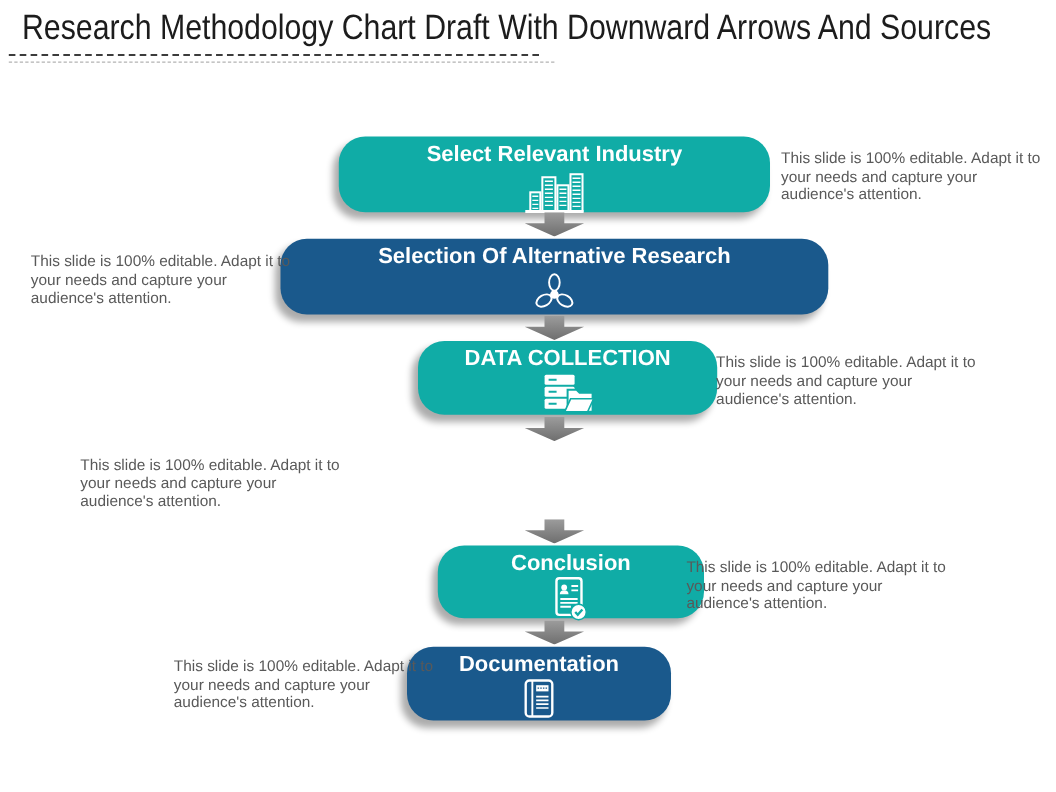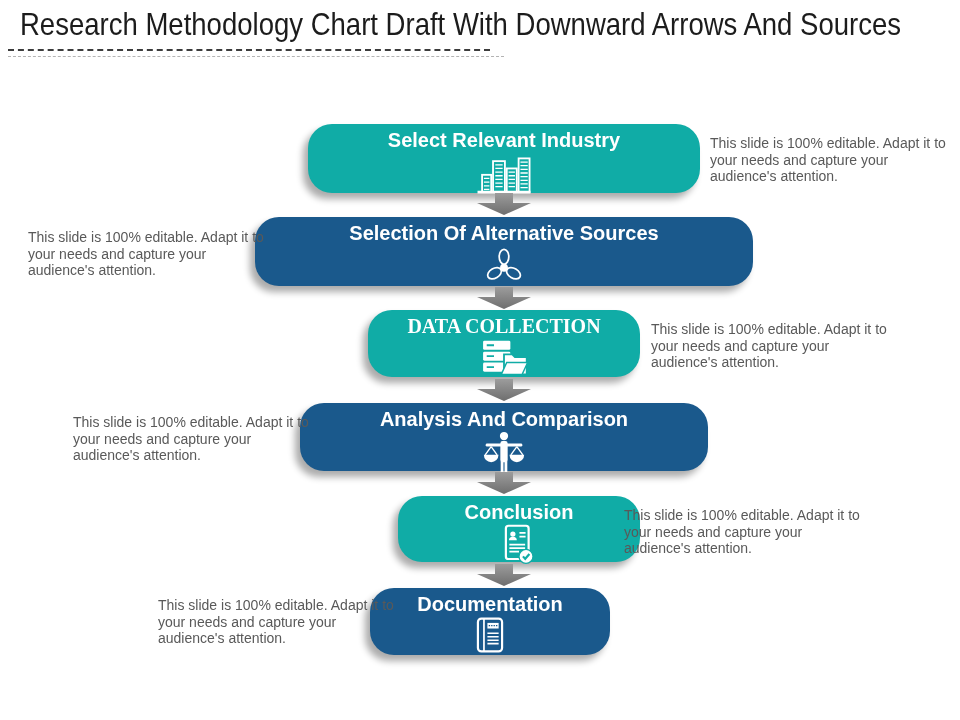--- a/index.html
+++ b/index.html
@@ -12,21 +12,21 @@
 
   .step{position:absolute;border-radius:24px;display:flex;flex-direction:column;align-items:center;
         box-shadow:-5px 6px 7px rgba(0,0,0,0.33);}
   .teal{background:#10ACA6;}
   .blue{background:#1A598C;}
   .step-label{color:#ffffff;font-weight:bold;font-size:20px;margin-top:5px;white-space:nowrap;}
   .step-icon{margin-top:0;line-height:0;}
 
   .s1{left:308px;top:124px;width:392px;height:69px;}
   .s2{left:255px;top:217px;width:498px;height:69px;}
-  .s3{left:368px;top:310px;width:272px;height:67px;font-family:Liberation Serif, serif;}
+  .s3{left:380px;top:310px;width:272px;height:67px;}
   .s4{left:300px;top:403px;width:408px;height:68px;}
   .s5{left:398px;top:496px;width:242px;height:66px;}
   .s6{left:370px;top:588px;width:240px;height:67px;}
 
   .arrow{position:absolute;left:477px;width:54px;height:22px;line-height:0;}
   .a1{top:193px}.a2{top:287px}.a3{top:379px}.a4{top:472px}.a5{top:564px}
 
   .desc{position:absolute;width:236px;font-size:14px;line-height:16.5px;color:#595959;}
   .d1{left:710px;top:135px}
   .d2{left:28px;top:229px}
@@ -71,21 +71,21 @@
       </svg>
     </div>
   </div>
   <div class="arrow a1">
     <svg width="54" height="22" viewBox="0 0 54 22">
         <polygon points="18,0 36,0 36,10 54,10 27,22 0,10 18,10" fill="url(#agr)"></polygon>
       </svg>
   </div>
 
   <div class="step s2 blue">
-    <div class="step-label">Selection Of Alternative Sources</div>
+    <div class="step-label">Selection Of Alternative Research</div>
     <div class="step-icon">
       <svg width="44" height="42" viewBox="0 0 48 48">
         <g stroke="#fff" fill="none" stroke-width="2">
           <ellipse cx="24" cy="13.5" rx="5.5" ry="8.5"></ellipse>
           <ellipse cx="24" cy="13.5" rx="5.5" ry="8.5" transform="rotate(120 24 26)"></ellipse>
           <ellipse cx="24" cy="13.5" rx="5.5" ry="8.5" transform="rotate(240 24 26)"></ellipse>
           <circle cx="24" cy="26" r="3.5" fill="#fff"></circle>
         </g>
       </svg>
     </div>
@@ -108,39 +108,20 @@
         <path d="M26 40l6-13h23l-6 13z" fill="#fff" stroke="#10ACA6" stroke-width="1.6"></path>
       </svg>
     </div>
   </div>
   <div class="arrow a3">
     <svg width="54" height="22" viewBox="0 0 54 22">
         <polygon points="18,0 36,0 36,10 54,10 27,22 0,10 18,10" fill="url(#agr)"></polygon>
       </svg>
   </div>
 
-  <div class="step s4 blue">
-    <div class="step-label">Analysis And Comparison</div>
-    <div class="step-icon">
-      <svg width="50" height="44" viewBox="0 0 54 48">
-        <g fill="#fff">
-          <circle cx="27" cy="5.5" r="4.5"></circle>
-          <rect x="23" y="11" width="8" height="23" rx="2.5"></rect>
-          <rect x="23.4" y="33" width="3" height="13"></rect>
-          <rect x="27.6" y="33" width="3" height="13"></rect>
-          <rect x="7" y="13.5" width="40" height="3.5" rx="1.5"></rect>
-          <path d="M5 26h16a8 8 0 0 1-16 0z"></path>
-          <path d="M33 26h16a8 8 0 0 1-16 0z"></path>
-        </g>
-        <g stroke="#fff" stroke-width="1.5" fill="none">
-          <path d="M13 17L6.5 26M13 17l6.5 9M41 17l-6.5 9M41 17l6.5 9"></path>
-        </g>
-      </svg>
-    </div>
-  </div>
   <div class="arrow a4">
     <svg width="54" height="22" viewBox="0 0 54 22">
         <polygon points="18,0 36,0 36,10 54,10 27,22 0,10 18,10" fill="url(#agr)"></polygon>
       </svg>
   </div>
 
   <div class="step s5 teal">
     <div class="step-label">Conclusion</div>
     <div class="step-icon">
       <svg width="40" height="42" viewBox="0 0 44 48">

